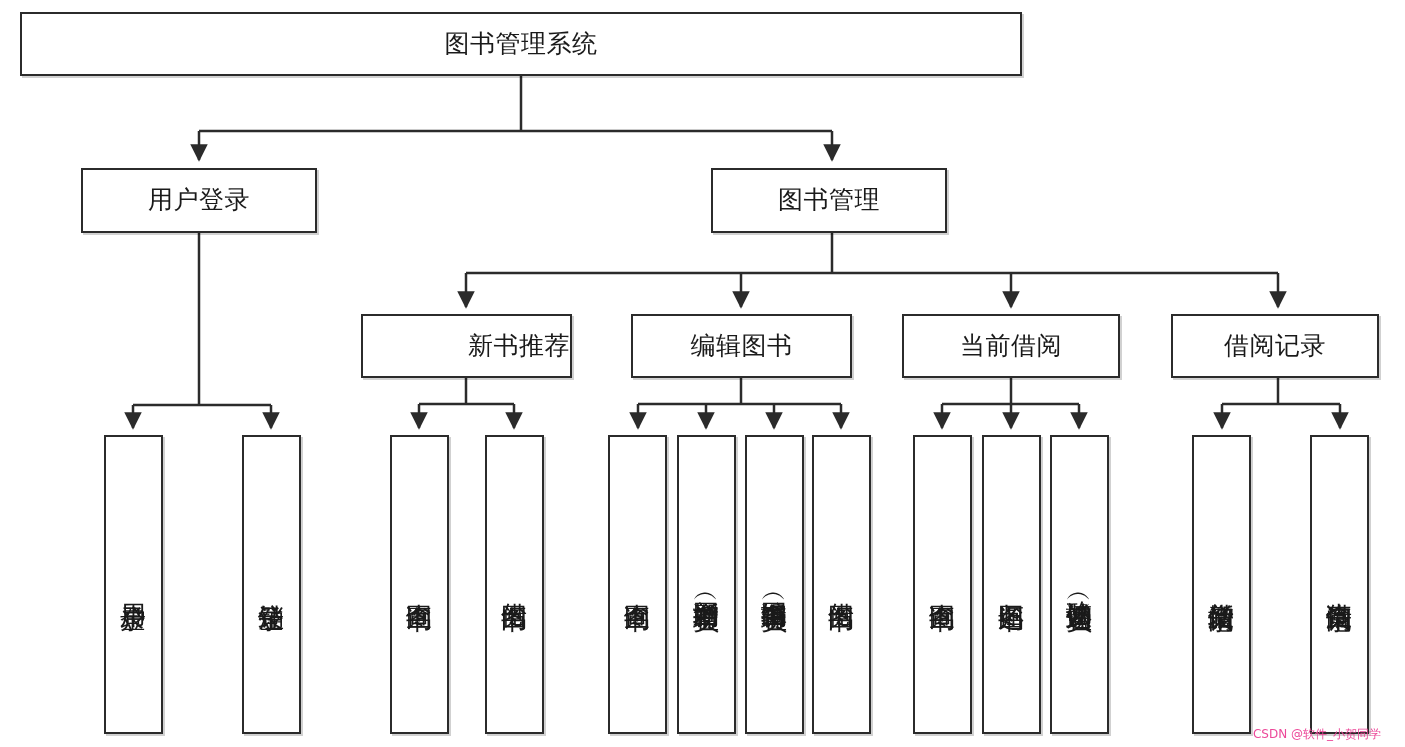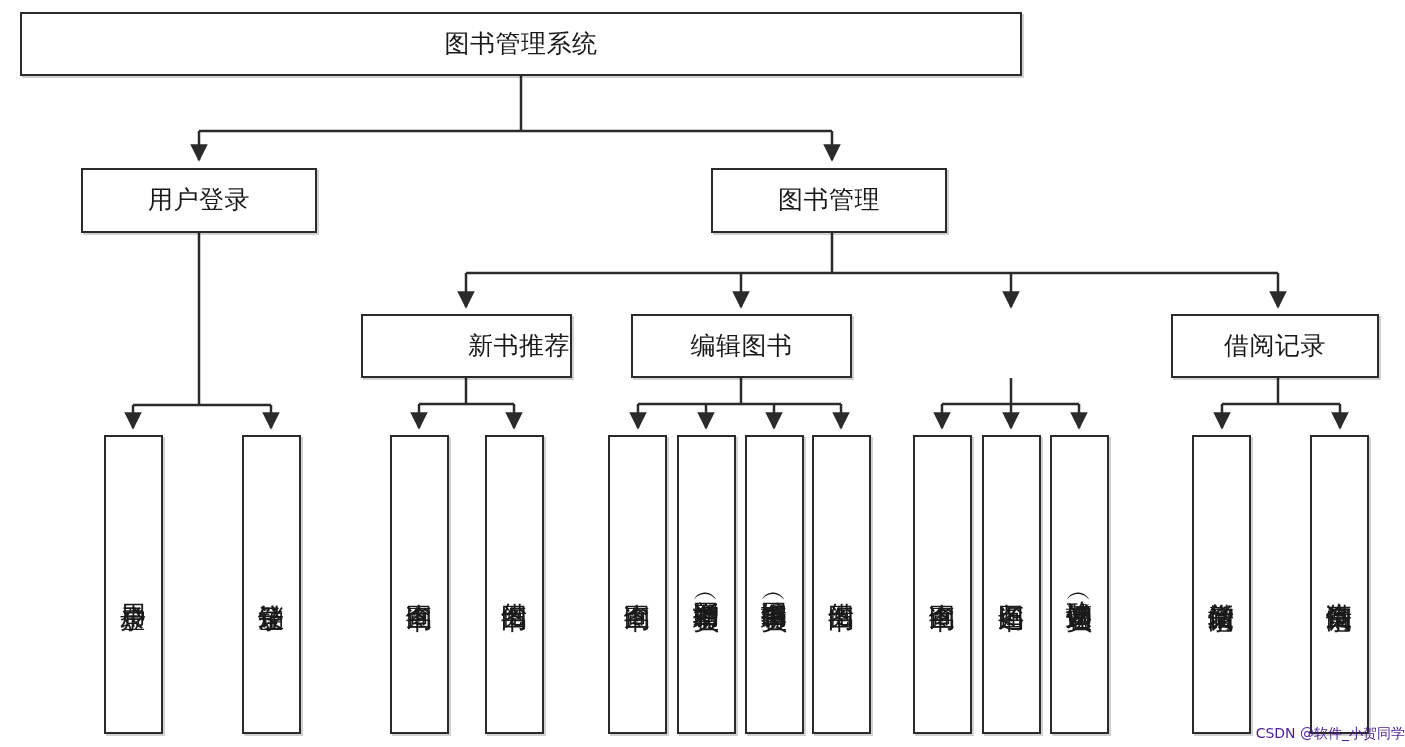--- a/index.html
+++ b/index.html
@@ -58,24 +58,24 @@
     writing-mode: vertical-rl;
     text-orientation: upright;
     font-size: 26px;
     line-height: 1.08;
     letter-spacing: 1px;
     white-space: normal;
     max-height: 100%;
   }
   #watermark {
     position: absolute;
-    right: 0;
+    right: 24px;
     bottom: 4px;
-    font-size: 14px;
-    color: #4c1d95;
+    font-size: 12px;
+    color: #ec4899;
     z-index: 5;
     white-space: nowrap;
   }
 </style>
 </head>
 <body>
 
 <div id="canvas">
 
   <svg id="edges" viewBox="0 0 1405 747" xmlns="http://www.w3.org/2000/svg">
@@ -138,20 +138,23 @@
   <div class="node horiz" style="left:711px; top:168px; width:236px; height:65px;">
     <span class="label">图书管理</span>
   </div>
 
   <div class="node horiz" style="left:361px; top:314px; width:211px; height:64px;justify-content:flex-end;">
     <span class="label">新书推荐</span>
   </div>
   <div class="node horiz" style="left:631px; top:314px; width:221px; height:64px;">
     <span class="label">编辑图书</span>
   </div>
+  <div class="node horiz" style="left:902px; top:314px; width:218px; height:64px;">
+    <span class="label">当前借阅</span>
+  </div>
   <div class="node horiz" style="left:1171px; top:314px; width:208px; height:64px;">
     <span class="label">借阅记录</span>
   </div>
 
   <div class="node leaf" style="left:104px; top:435px; width:59px; height:299px;">
     <span class="label">用户登录</span>
   </div>
   <div class="node leaf" style="left:242px; top:435px; width:59px; height:299px;">
     <span class="label">注销登录</span>
   </div>

